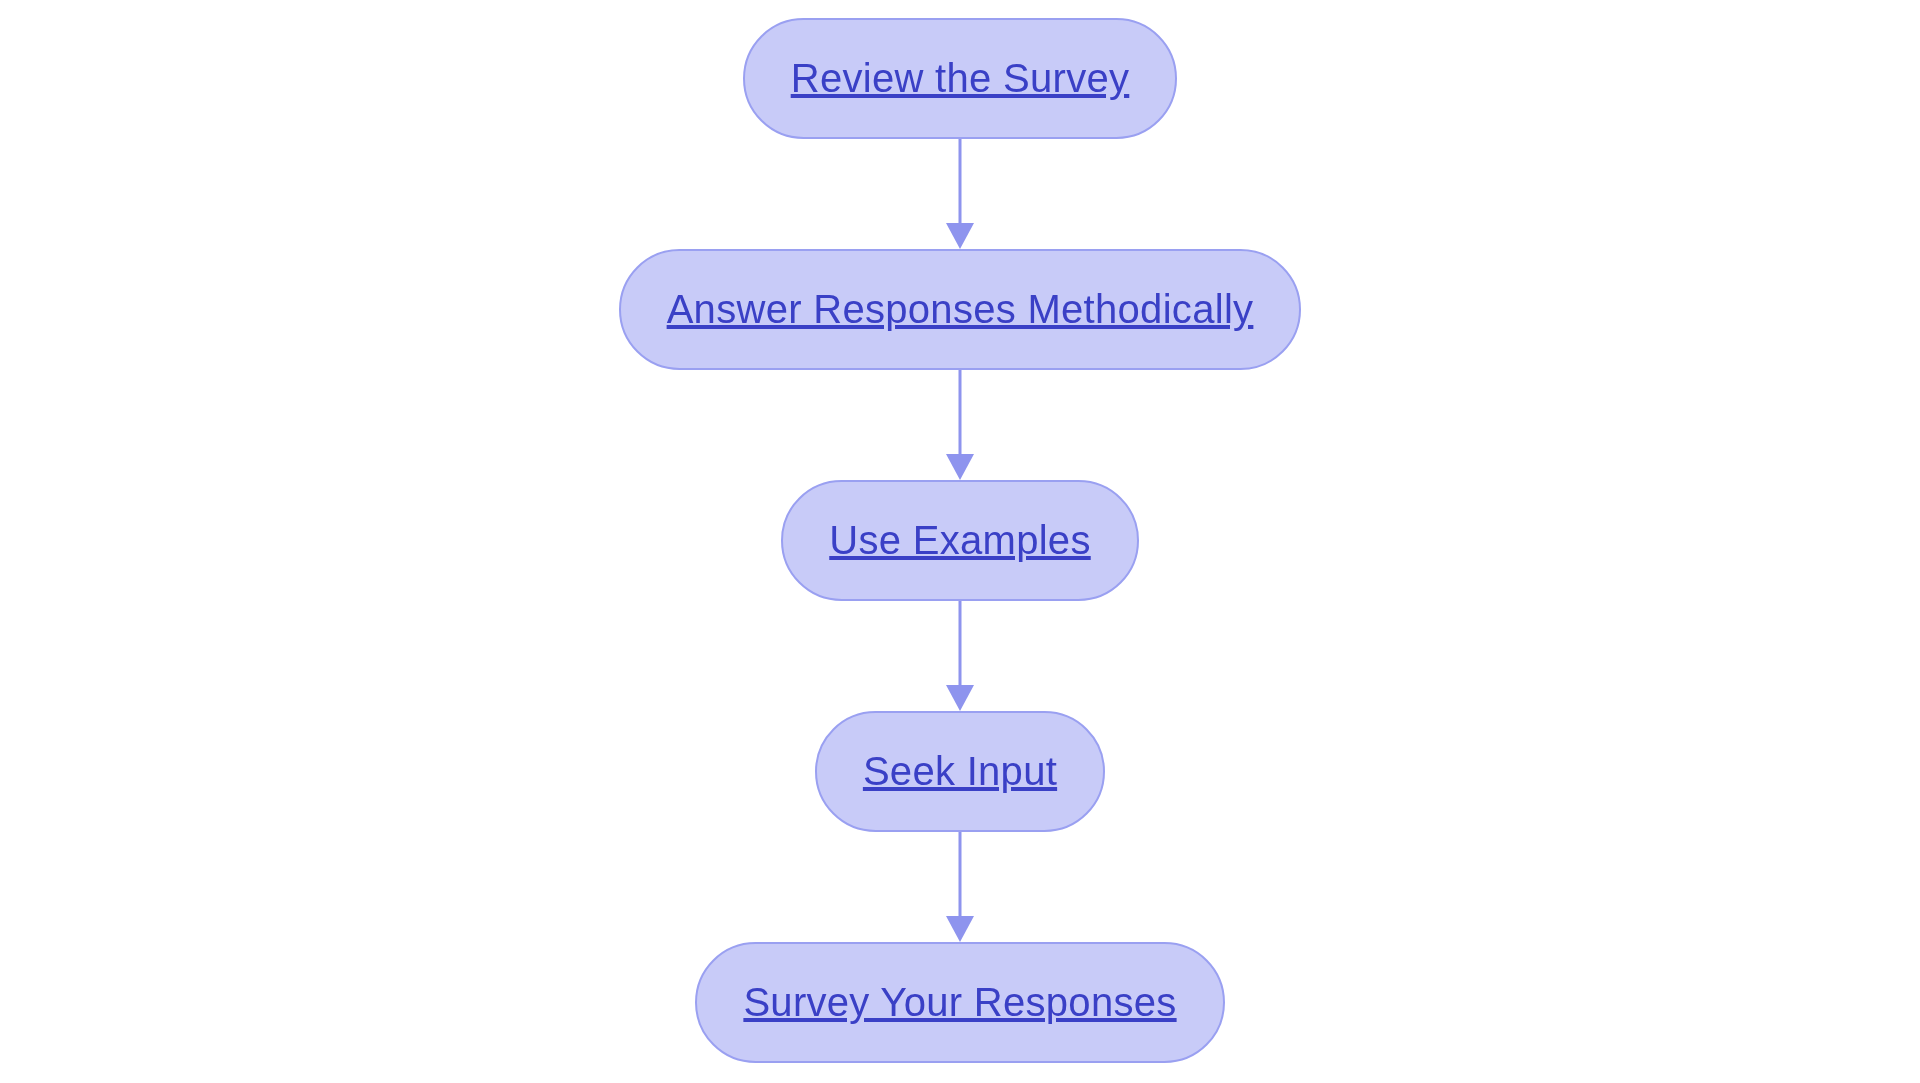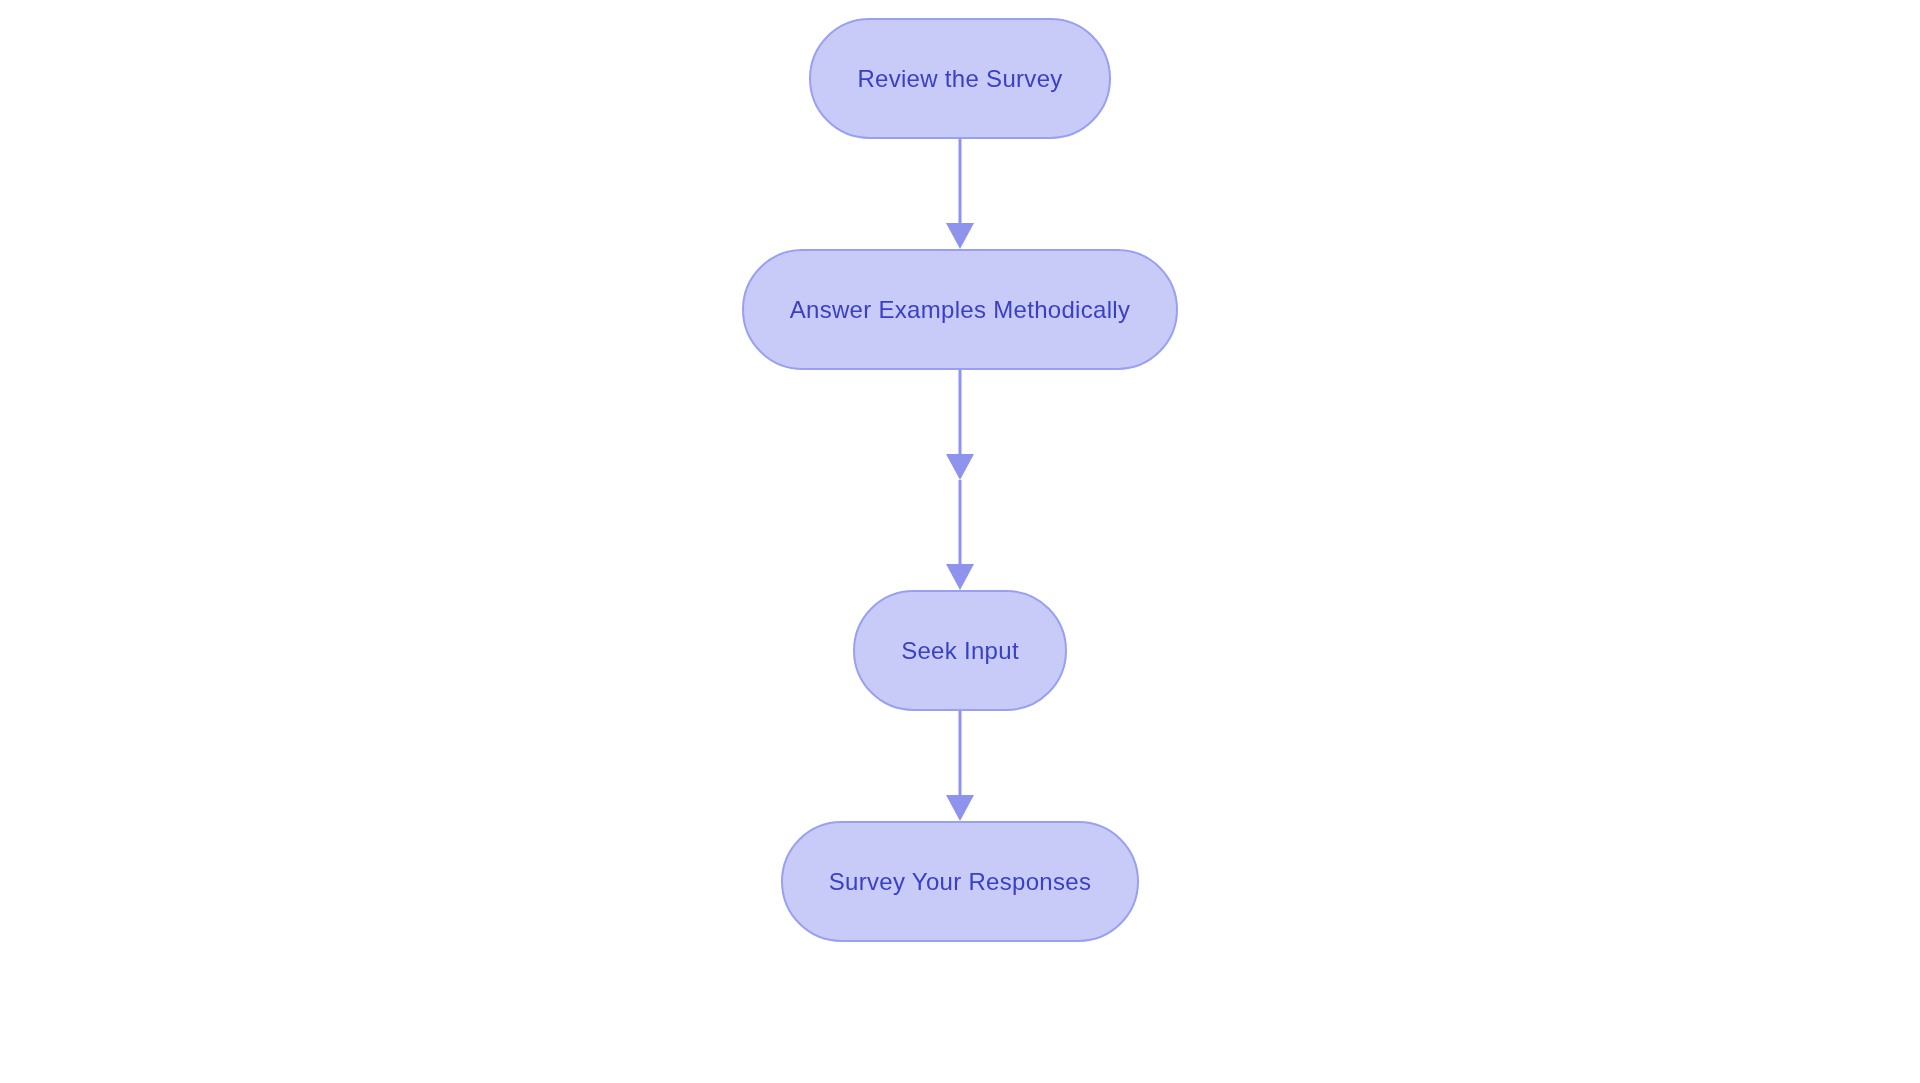--- a/index.html
+++ b/index.html
@@ -33,25 +33,26 @@
     justify-content: center;
     height: 121px;
     padding: 0 46px;
     background: var(--node-fill);
     border: 2px solid var(--node-border);
     border-radius: 62px;
     flex: 0 0 auto;
   }
   .flow-node .node-label {
     color: var(--text);
-    font-size: 24px;
+    font-size: 40px;
     font-weight: 400;
     letter-spacing: 0.3px;
     white-space: nowrap;
     text-align: center;
+    text-decoration: underline;
   }
   .flow-arrow {
     position: relative;
     width: 30px;
     height: 110px;
     flex: 0 0 auto;
   }
   .flow-arrow .arrow-line {
     position: absolute;
     left: 50%;
@@ -81,28 +82,31 @@
   <div class="flow-node">
     <span class="node-label">Review the Survey</span>
   </div>
 
   <div class="flow-arrow">
     <span class="arrow-line"></span>
     <span class="arrow-head"></span>
   </div>
 
   <div class="flow-node">
-    <span class="node-label">Answer Examples Methodically</span>
+    <span class="node-label">Answer Responses Methodically</span>
   </div>
 
   <div class="flow-arrow">
     <span class="arrow-line"></span>
     <span class="arrow-head"></span>
   </div>
 
+  <div class="flow-node">
+    <span class="node-label">Use Examples</span>
+  </div>
 
   <div class="flow-arrow">
     <span class="arrow-line"></span>
     <span class="arrow-head"></span>
   </div>
 
   <div class="flow-node">
     <span class="node-label">Seek Input</span>
   </div>
 

